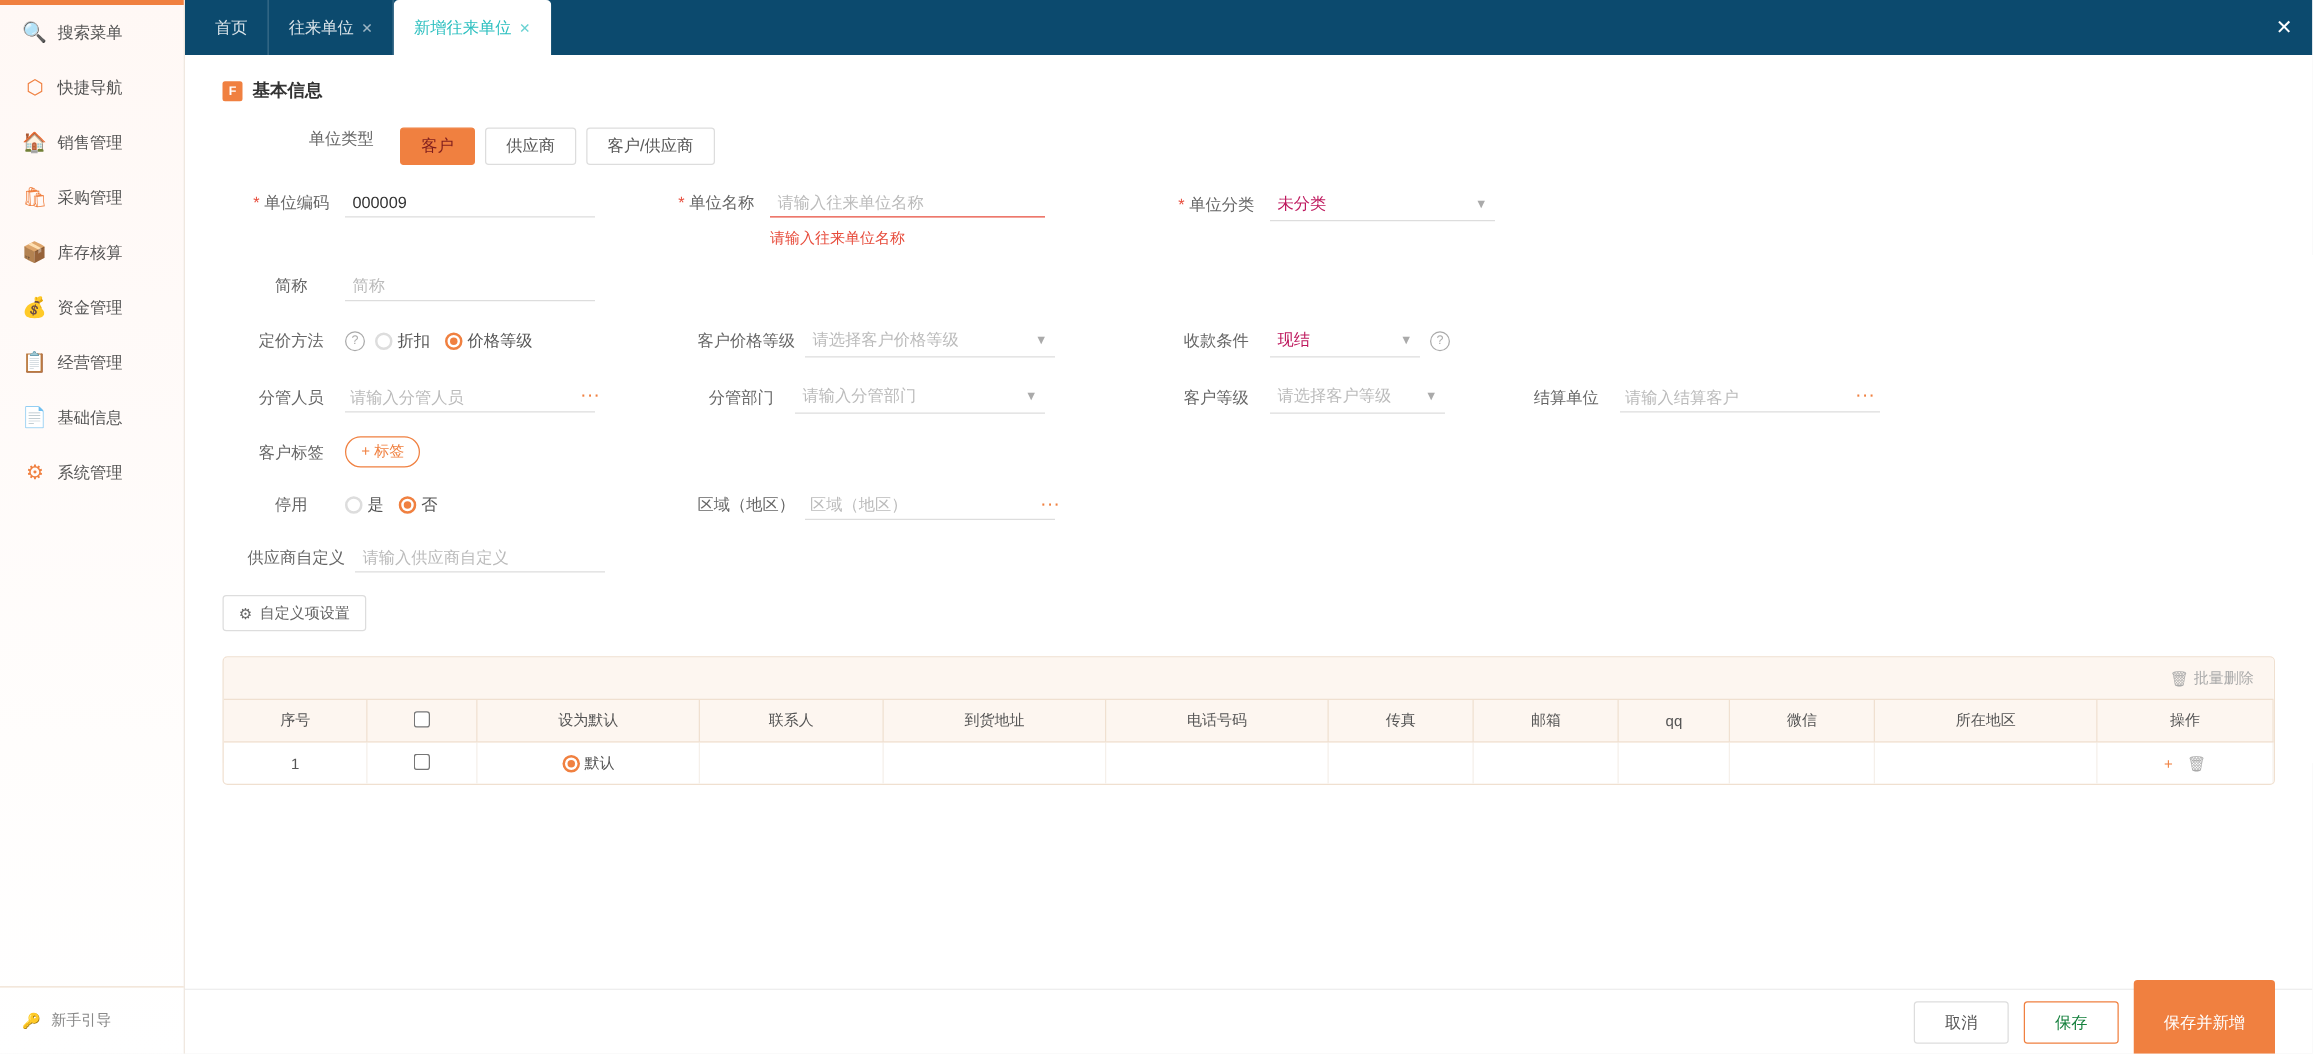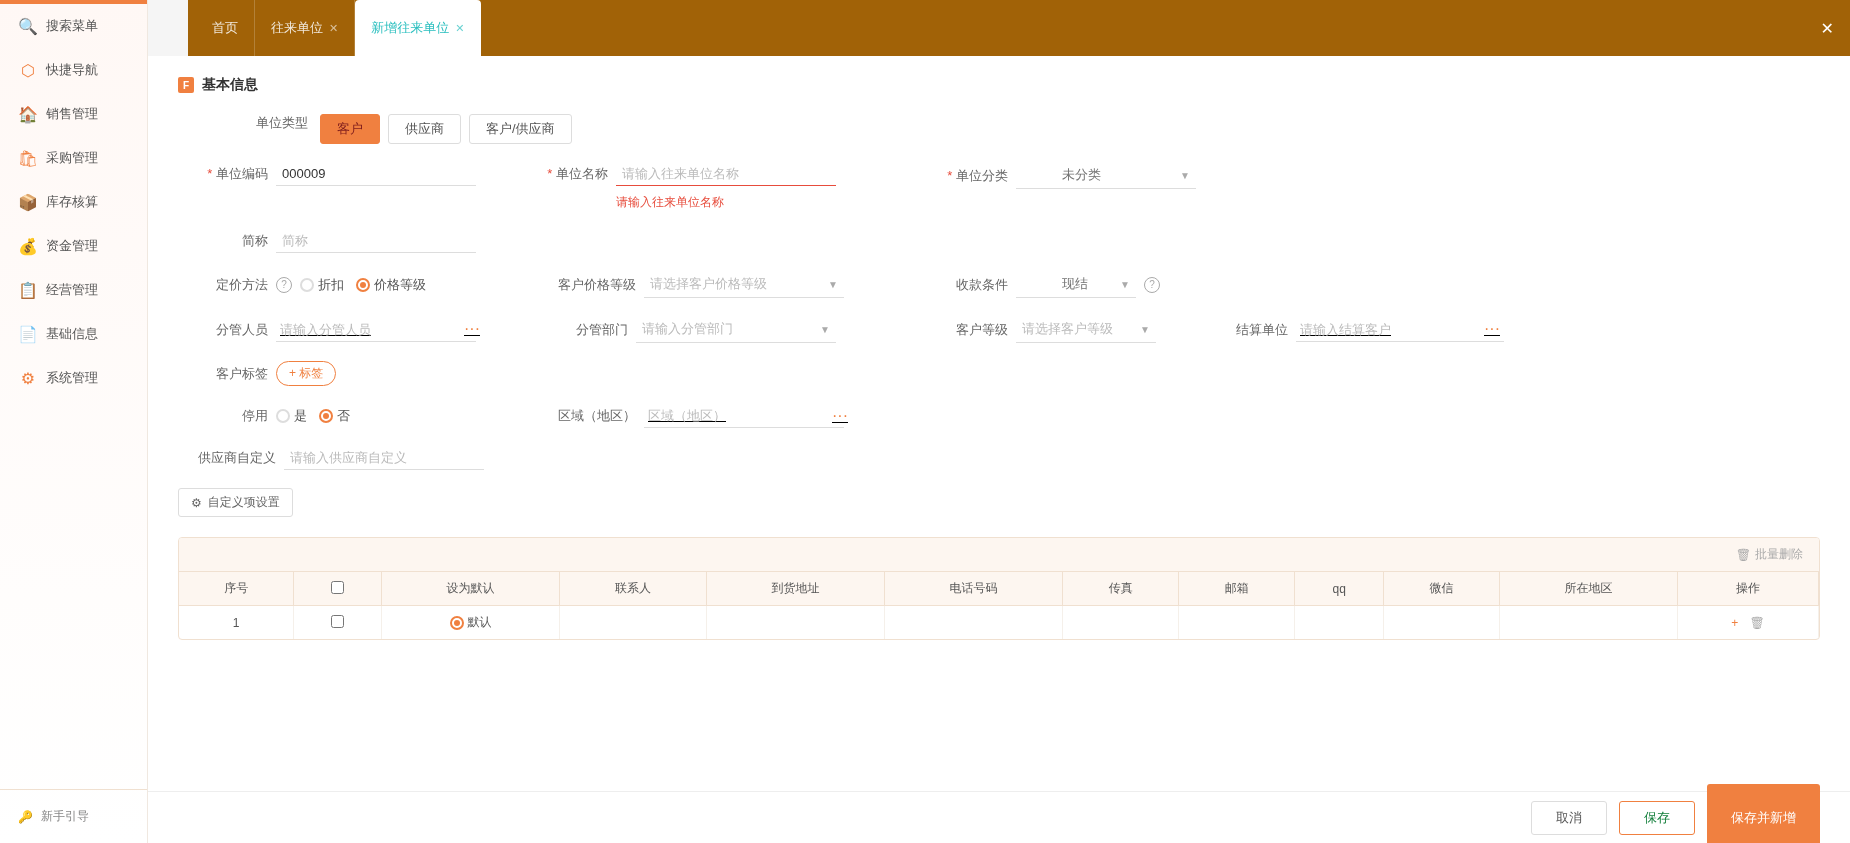--- a/index.html
+++ b/index.html
@@ -52,27 +52,26 @@
     
     .main {
       flex: 1;
       display: flex;
       flex-direction: column;
       overflow: hidden;
     }
 
     
     .tabbar {
-      background: #a16207;
-      display: flex;
-      align-items: center;
-      height: 56px;
+      background: #0c4a6e;
+      display: flex;
+      align-items: center;
+      height: 44px;
       padding: 0 8px;
       flex-shrink: 0;
-      margin-left: 40px;
     }
     .tab {
       display: flex;
       align-items: center;
       gap: 6px;
       padding: 0 16px;
       height: 100%;
       color: rgba(255,255,255,0.85);
       cursor: pointer;
       font-size: 13px;
@@ -142,21 +141,21 @@
       align-items: center;
       gap: 8px;
       flex: 1;
       min-width: 0;
     }
     .form-label {
       color: #666;
       font-size: 13px;
       white-space: nowrap;
       min-width: 70px;
-      text-align: right;
+      text-align: center;
     }
     .form-label.required::before {
       content: '* ';
       color: #e74c3c;
     }
     .form-input {
       border: none;
       border-bottom: 1px solid #ddd;
       padding: 4px 6px;
       font-size: 13px;
@@ -198,21 +197,21 @@
       display: flex;
       align-items: center;
       border-bottom: 1px solid #ddd;
       padding: 4px 6px;
       cursor: pointer;
       min-width: 140px;
       color: #333;
       gap: 4px;
     }
     .form-select .placeholder { color: #bbb; flex: 1; }
-    .form-select .value { flex: 1; color: #737373; margin-left: 40px; }
+    .form-select .value { flex: 1; color: #be185d; }
     .form-select .arrow { color: #aaa; font-size: 10px; }
 
     
     .radio-group {
       display: flex;
       align-items: center;
       gap: 12px;
     }
     .radio-item {
       display: flex;
@@ -375,21 +374,20 @@
       color: #aaa;
       font-size: 10px;
       cursor: pointer;
     }
 
     .input-with-more {
       display: flex;
       align-items: center;
       border-bottom: 1px solid #ddd;
       min-width: 160px;
-      text-decoration: underline;
     }
     .input-with-more input {
       border: none;
       outline: none;
       font-size: 13px;
       color: #bbb;
       background: transparent;
       flex: 1;
       padding: 4px 4px;
     }

